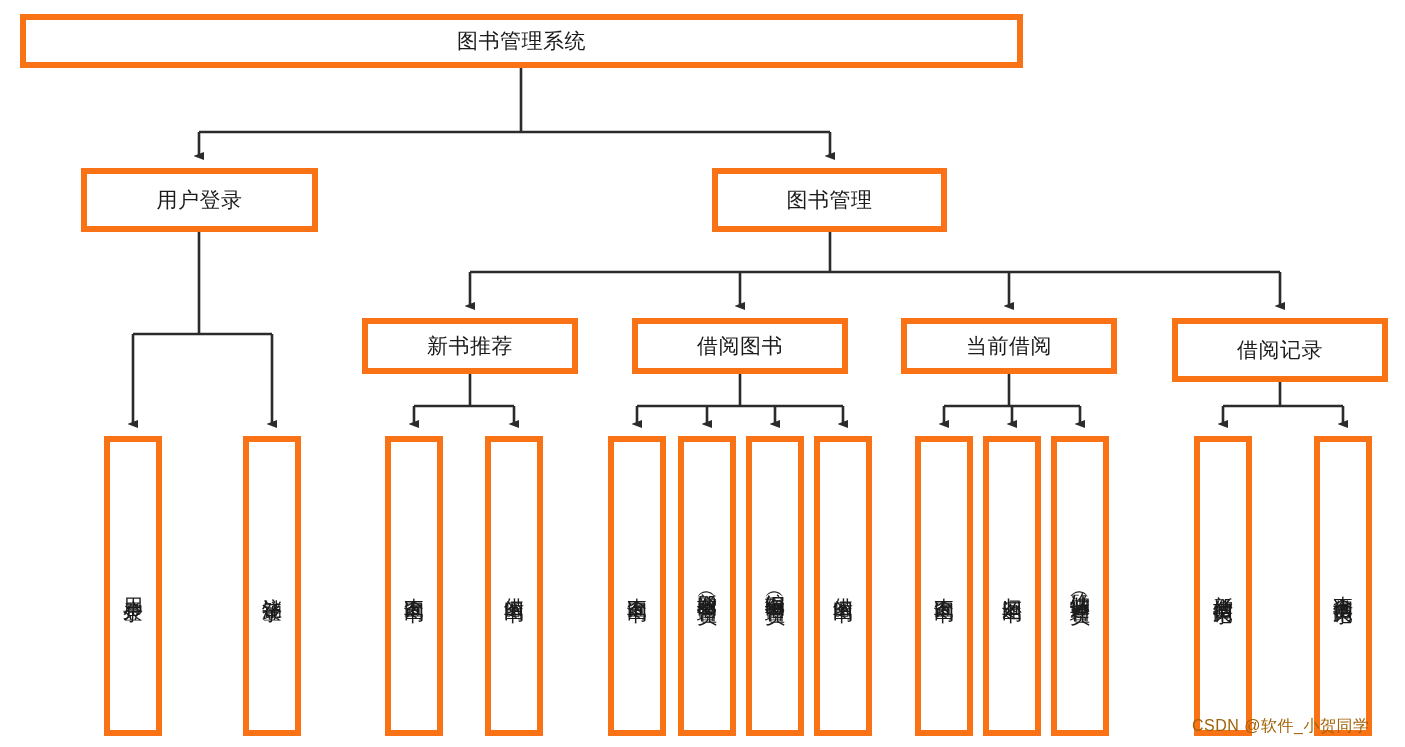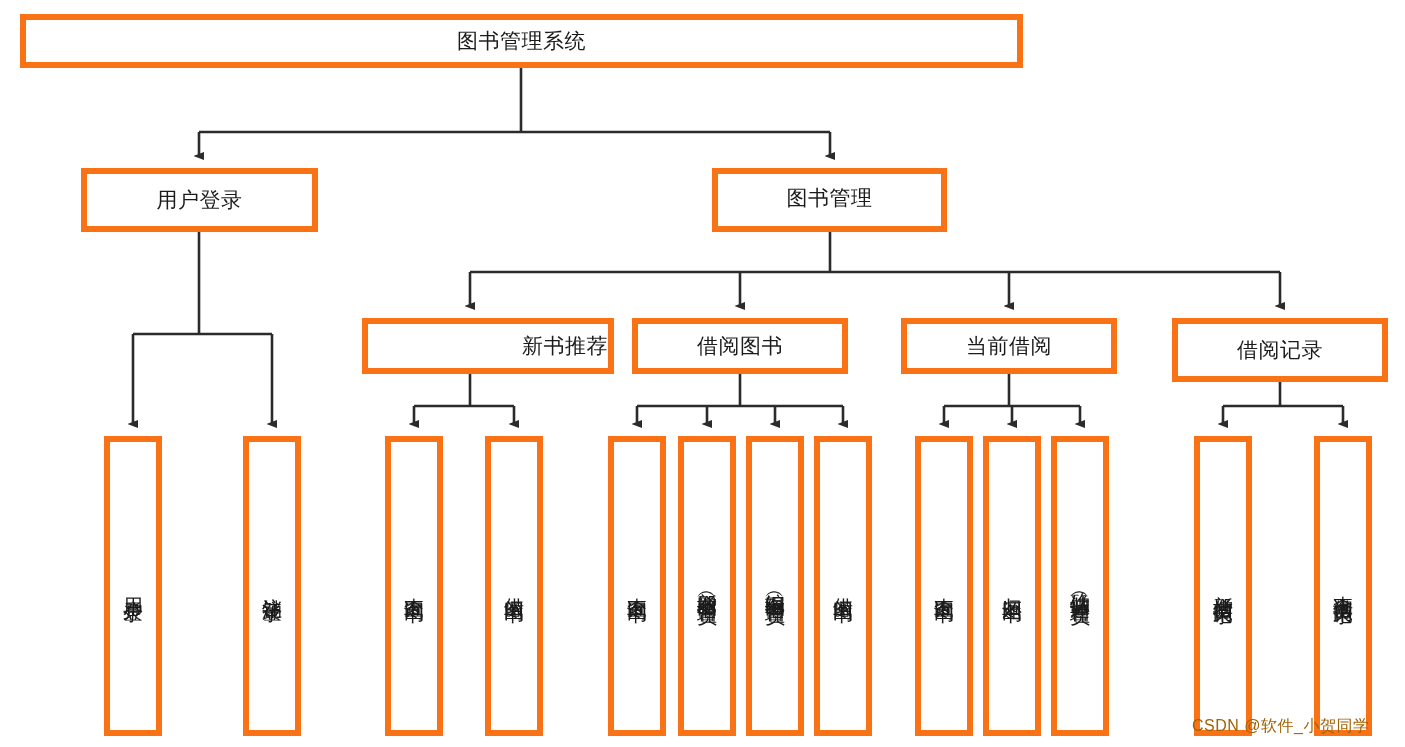--- a/index.html
+++ b/index.html
@@ -114,25 +114,25 @@
     </g>
   </svg>
 
   <div class="node-box" style="left:20px; top:14px; width:1003px; height:54px;">
     <span class="node-label-h">图书管理系统</span>
   </div>
 
   <div class="node-box" style="left:81px; top:168px; width:237px; height:64px;">
     <span class="node-label-h">用户登录</span>
   </div>
-  <div class="node-box" style="left:712px; top:168px; width:235px; height:64px;font-family:Liberation Mono, monospace;">
+  <div class="node-box" style="left:712px; top:168px; width:235px; height:64px;">
     <span class="node-label-h">图书管理</span>
   </div>
 
-  <div class="node-box" style="left:362px; top:318px; width:252px; height:56px;justify-content:flex-end;">
+  <div class="node-box" style="left:362px; top:318px; width:216px; height:56px;">
     <span class="node-label-h">新书推荐</span>
   </div>
   <div class="node-box" style="left:632px; top:318px; width:216px; height:56px;">
     <span class="node-label-h">借阅图书</span>
   </div>
   <div class="node-box" style="left:901px; top:318px; width:216px; height:56px;">
     <span class="node-label-h">当前借阅</span>
   </div>
   <div class="node-box" style="left:1172px; top:318px; width:216px; height:64px;">
     <span class="node-label-h">借阅记录</span>

